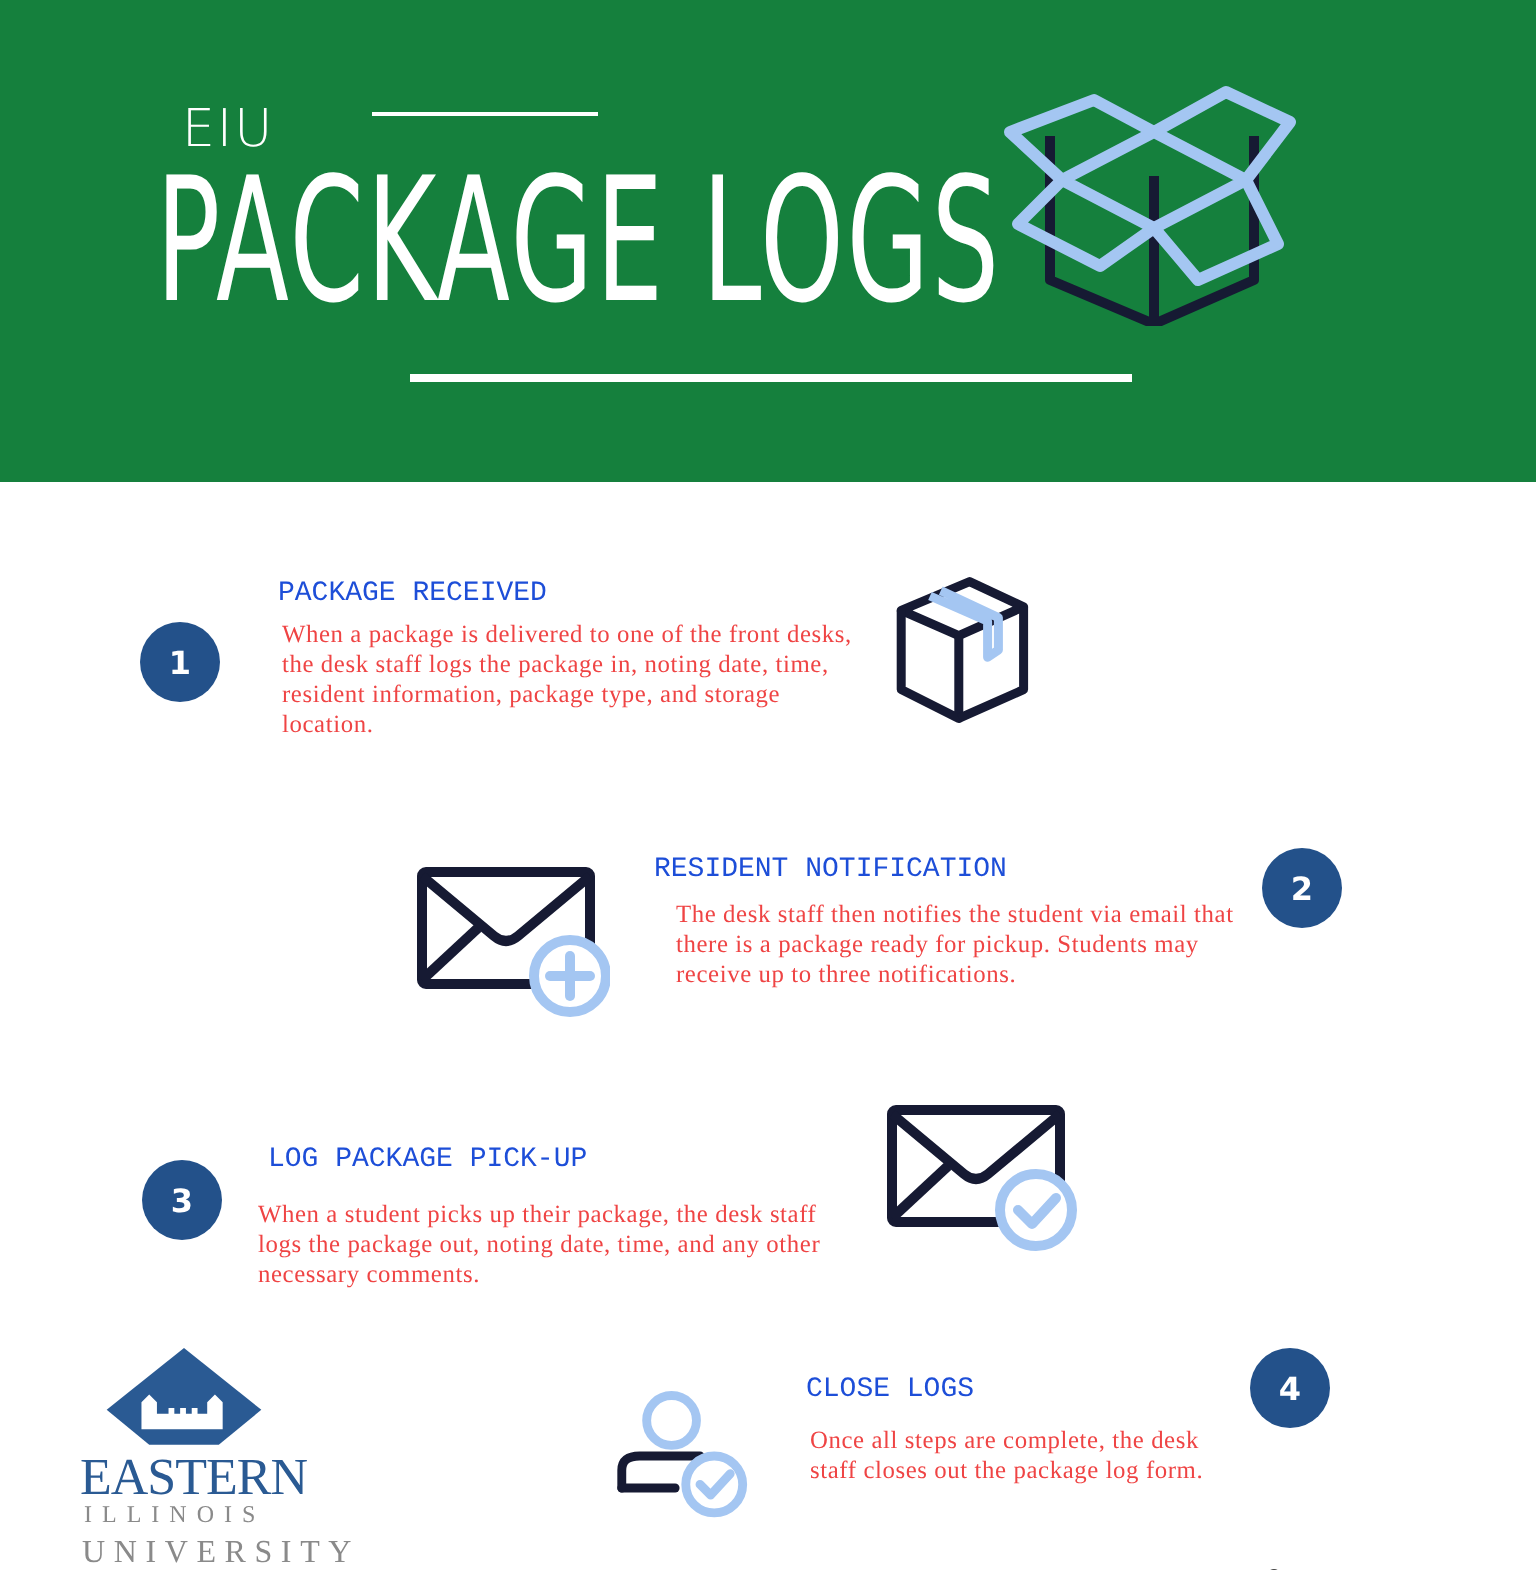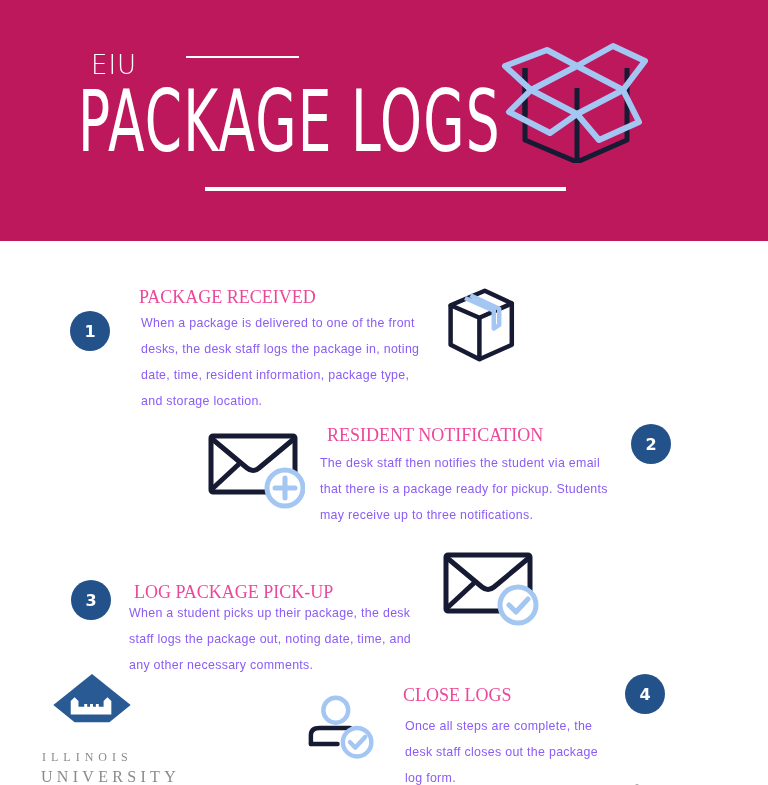--- a/index.html
+++ b/index.html
@@ -3,46 +3,46 @@
   <meta charset="utf-8">
   <style>
     html, body { margin: 0; padding: 0; }
     body {
       width: 768px; height: 785px; position: relative; overflow: hidden;
       background: #ffffff;
       font-family: "Liberation Sans", sans-serif;
     }
     .header {
       position: absolute; left: 0; top: 0; width: 768px; height: 241px;
-      background: #be185d;
+      background: #15803d;
     }
     .eiu {
       position: absolute; left: 91px; top: 50px;
       color: #ffffff; font-family: "DejaVu Sans", sans-serif;
       font-size: 26px; font-weight: 300; letter-spacing: 1px;
     }
     .title {
       position: absolute; left: 78px; top: 78px;
       color: #ffffff; font-family: "DejaVu Sans", sans-serif;
       font-size: 86px; font-weight: 400; line-height: 86px;
       transform: scaleX(0.62); transform-origin: left top;
       letter-spacing: 2px; white-space: nowrap;
     }
     .top-rule { position: absolute; left: 186px; top: 56px; width: 113px; height: 2px; background: #ffffff; }
     .bottom-rule { position: absolute; left: 205px; top: 187px; width: 361px; height: 4px; background: #ffffff; }
     .header-box { position: absolute; left: 495px; top: 28px; width: 160px; height: 135px; }
 
     .step-title {
-      position: absolute; color: #ec4899;
-      font-family: Liberation Serif, serif; font-size: 18px; line-height: 24px;
+      position: absolute; color: #1d4ed8;
+      font-family: Liberation Mono, monospace; font-size: 14px; line-height: 24px;
       white-space: nowrap;
     }
     .step-body {
-      position: absolute; color: #8b5cf6;
-      font-family: Liberation Sans, sans-serif; font-size: 12.4px; line-height: 26px;
+      position: absolute; color: #ef4444;
+      font-family: Liberation Serif, serif; font-size: 12.4px; line-height: 15px;
       letter-spacing: 0.3px;
     }
     .num {
       position: absolute; width: 40px; height: 40px; border-radius: 50%;
       background: #23518a; color: #ffffff;
       font-family: "DejaVu Sans", sans-serif; font-weight: bold; font-size: 16px;
       display: flex; align-items: center; justify-content: center;
     }
     .icon { position: absolute; }
     .eiu-logo { position: absolute; left: 30px; top: 674px; width: 125px; height: 108px; }
@@ -105,24 +105,24 @@
 
 <svg class="icon" viewBox="0 0 100 80" style="left:205px; top:430px; width:100px; height:80px;">
   <rect x="6" y="6" width="84" height="56" rx="2" fill="none" stroke="#161a33" stroke-width="5"></rect>
   <path d="M6,8 L42,38 Q48,43 54,38 L90,8" fill="none" stroke="#161a33" stroke-width="5"></path>
   <path d="M6,60 L34,34" fill="none" stroke="#161a33" stroke-width="5"></path>
   <circle cx="80" cy="58" r="18" fill="#ffffff" stroke="#a4c6f2" stroke-width="5"></circle>
   <line x1="80" y1="48" x2="80" y2="68" stroke="#a4c6f2" stroke-width="5" stroke-linecap="round"></line>
   <line x1="70" y1="58" x2="90" y2="58" stroke="#a4c6f2" stroke-width="5" stroke-linecap="round"></line>
 </svg>
 <div class="step-title" style="left:327px; top:423px;">RESIDENT NOTIFICATION</div>
-<div class="step-body" style="left:320px; top:450px; width:290px;">The desk staff then notifies the student via email that there is a package ready for pickup. Students may receive up to three notifications.</div>
+<div class="step-body" style="left:338px; top:450px; width:290px;">The desk staff then notifies the student via email that there is a package ready for pickup. Students may receive up to three notifications.</div>
 <div class="num" style="left:631px; top:424px;">2</div>
 
-<div class="step-title" style="left:134px; top:580px;">LOG PACKAGE PICK-UP</div>
+<div class="step-title" style="left:134px; top:568px;">LOG PACKAGE PICK-UP</div>
 <div class="num" style="left:71px; top:580px;">3</div>
 <div class="step-body" style="left:129px; top:576px; width:290px;margin-top:24px;">When a student picks up their package, the desk staff logs the package out, noting date, time, and any other necessary comments.</div>
 <svg class="icon" viewBox="0 0 100 80" style="left:438px; top:549px; width:104px; height:80px;">
   <rect x="6" y="6" width="84" height="56" rx="2" fill="none" stroke="#161a33" stroke-width="5"></rect>
   <path d="M6,8 L42,38 Q48,43 54,38 L90,8" fill="none" stroke="#161a33" stroke-width="5"></path>
   <path d="M6,60 L34,34" fill="none" stroke="#161a33" stroke-width="5"></path>
   <circle cx="78" cy="56" r="18" fill="#ffffff" stroke="#a4c6f2" stroke-width="5"></circle>
   <path d="M69,56 L76,63 L88,50" fill="none" stroke="#a4c6f2" stroke-width="5" stroke-linecap="round" stroke-linejoin="round"></path>
 </svg>
 
@@ -135,20 +135,21 @@
 </svg>
 <div class="step-title" style="left:403px; top:683px;">CLOSE LOGS</div>
 <div class="step-body" style="left:405px; top:713px; width:210px;">Once all steps are complete, the desk staff closes out the package log form.</div>
 <div class="num" style="left:625px; top:674px;">4</div>
 
 <div class="eiu-logo">
   <svg viewBox="0 0 80 60" style="position:absolute; left:22px; top:0; width:80px; height:58px;">
     <polygon points="40,0 80,32 58,50 22,50 0,32" fill="#2a5a93"></polygon>
     <path d="M18,42 L18,28 L22,24 L26,28 L26,34 L32,34 L32,31 L35,31 L35,34 L38,34 L38,31 L41,31 L41,34 L44,34 L44,31 L47,31 L47,34 L52,34 L52,28 L56,24 L60,28 L60,42 Z" fill="#ffffff"></path>
   </svg>
+  <div class="eastern">EASTERN</div>
   <div class="illinois">ILLINOIS</div>
   <div class="university">UNIVERSITY</div>
 </div>
 
 <div class="erez">
   <svg viewBox="0 0 30 26" style="width:30px; height:26px;">
     <circle cx="5" cy="7" r="3" fill="#c0282d"></circle>
     <rect x="2" y="11" width="6" height="14" fill="#c0282d"></rect>
     <circle cx="15" cy="4" r="3.5" fill="#444444"></circle>
     <rect x="11" y="9" width="8" height="16" fill="#444444"></rect>

